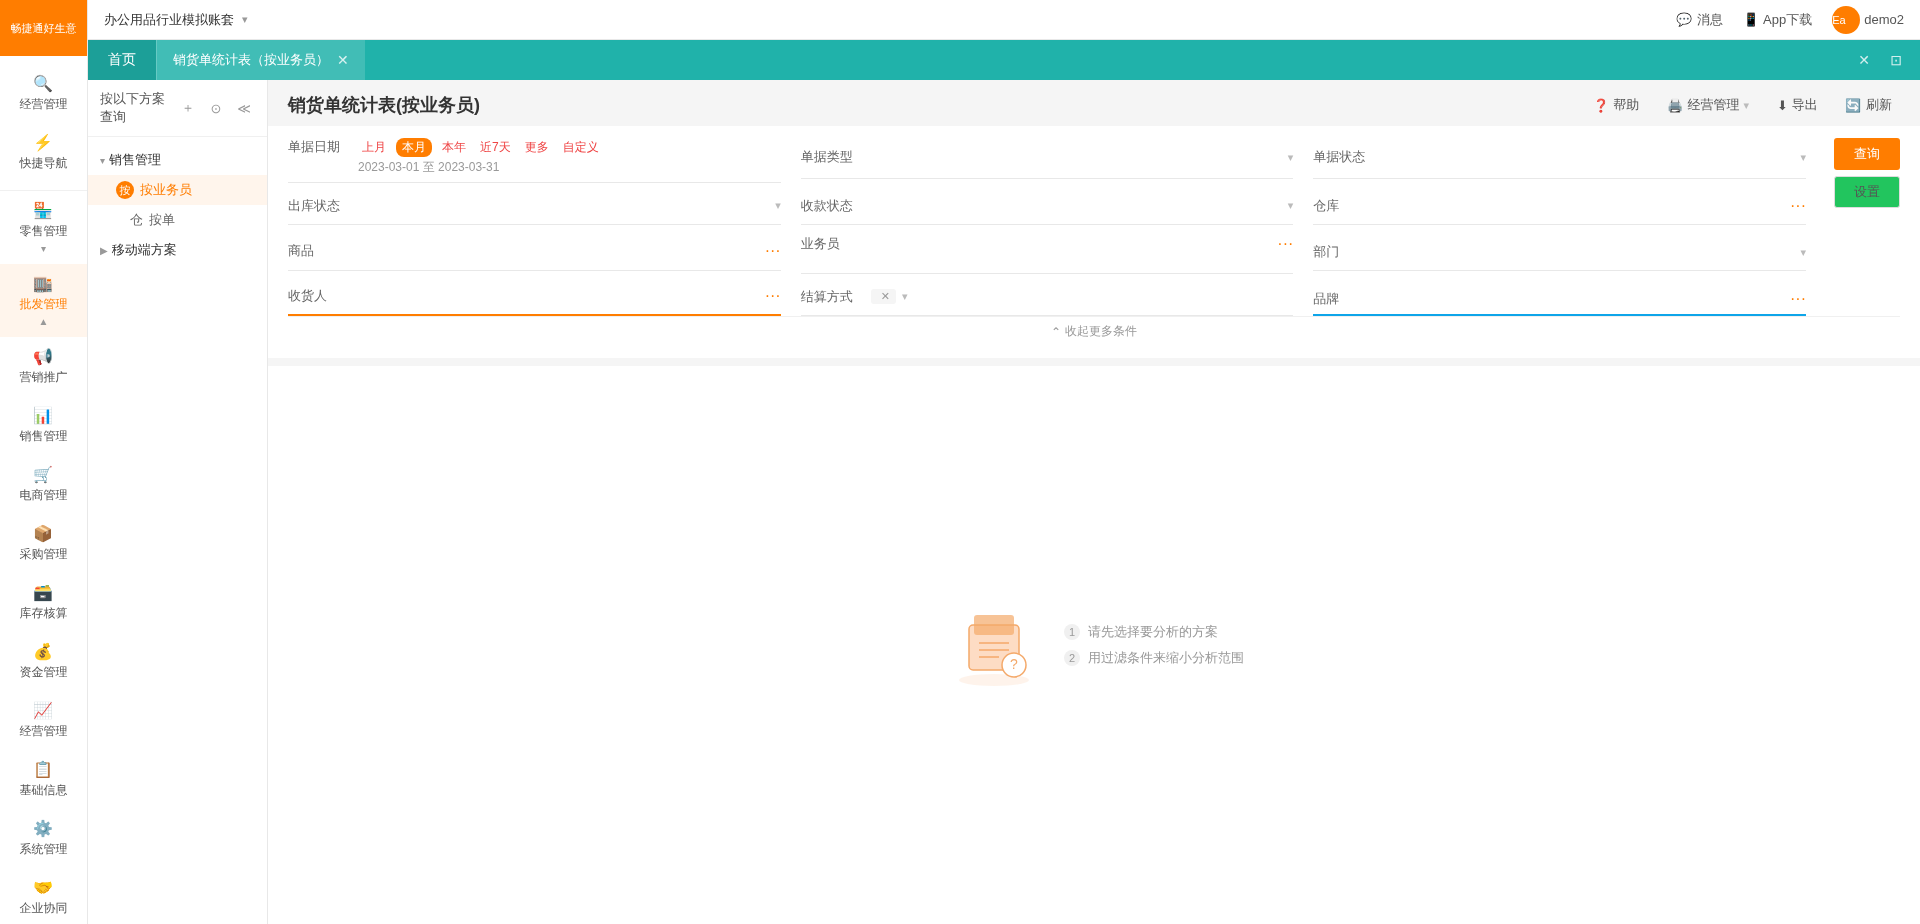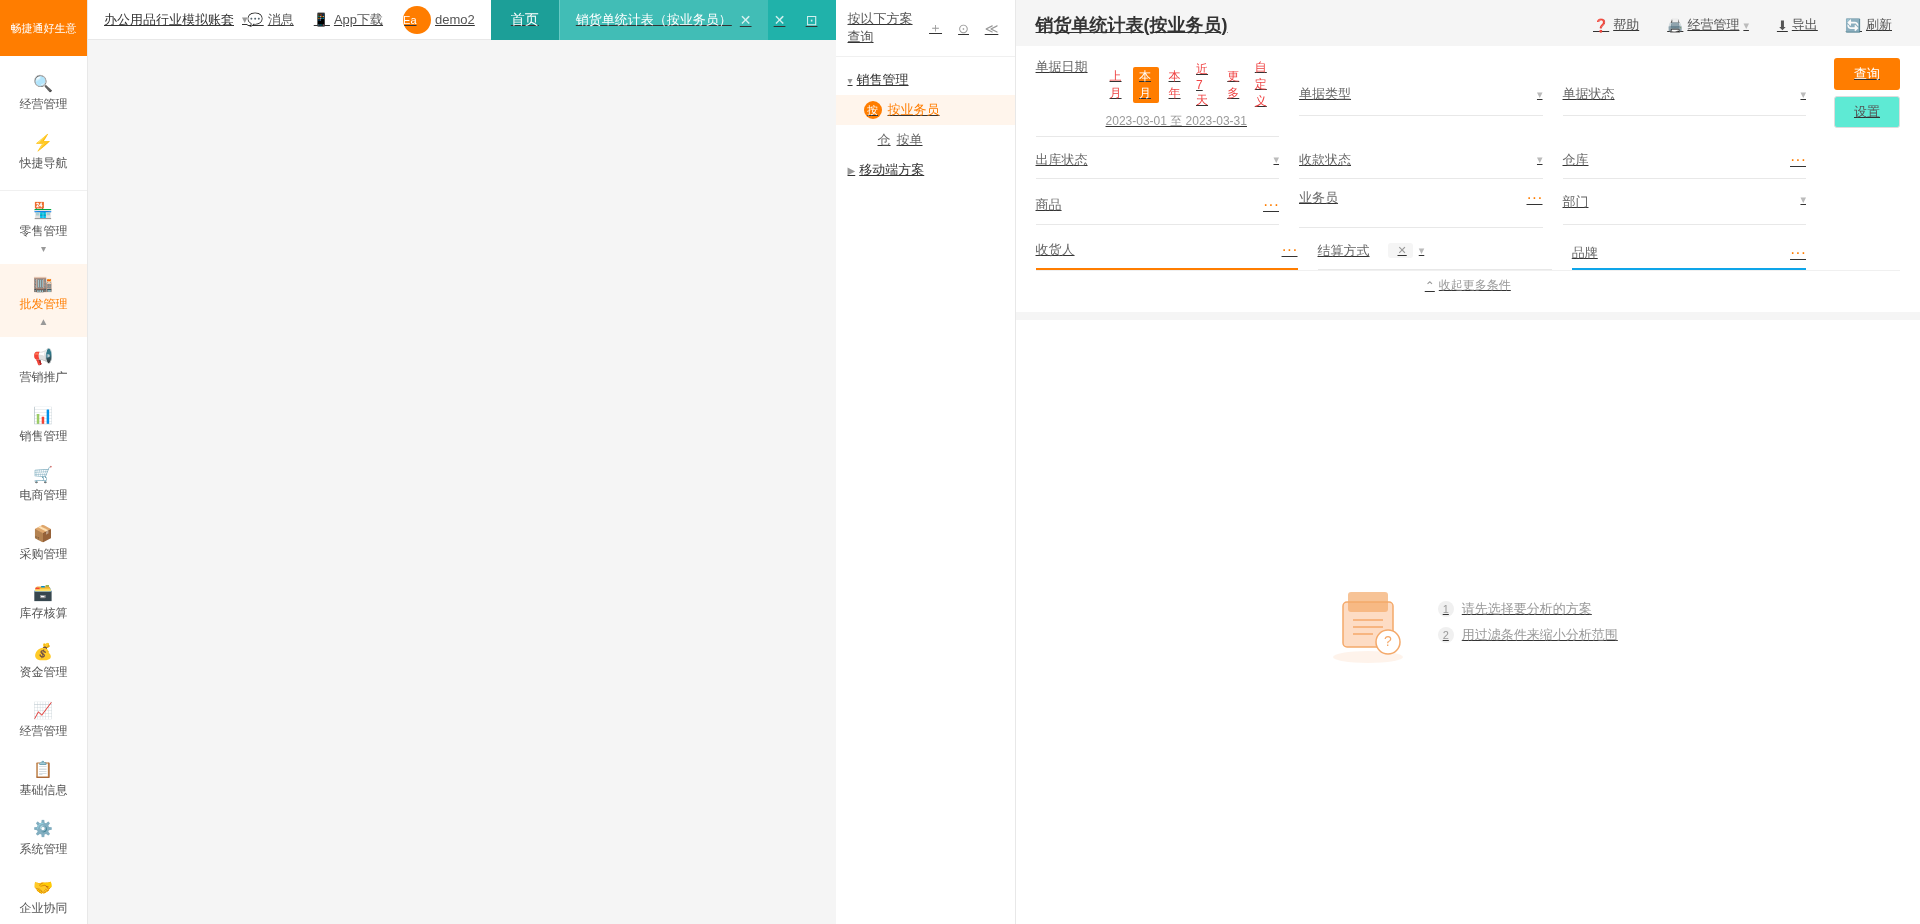--- a/index.html
+++ b/index.html
@@ -51,22 +51,22 @@
       gap: 3px;
     }
     .sidebar-nav-item.active { color: #ff7d00; background: #fff5ec; }
     .sidebar-nav-item .nav-icon { font-size: 16px; }
     .nav-arrow { font-size: 10px; color: #999; }
 
     
     .main-area {
       flex: 1;
       display: flex;
+      flex-direction: column;
       overflow: hidden;
-      text-decoration: underline;
     }
 
     
     .topbar {
       height: 40px;
       background: #fff;
       border-bottom: 1px solid #e8e8e8;
       display: flex;
       align-items: center;
       padding: 0 16px;
@@ -300,41 +300,41 @@
     }
     .date-tab {
       font-size: 12px;
       color: #ef4444;
       cursor: pointer;
       padding: 1px 4px;
     }
     .date-tab.active {
       background: #ff7d00;
       color: #fff;
-      border-radius: 2px;
+      border-radius: 8px;
       padding: 1px 6px;
     }
     .date-range {
       font-size: 12px;
       color: #999;
     }
 
     
     .btn-query {
       background: #ff7d00;
       color: #fff;
       border: none;
       border-radius: 3px;
       padding: 6px 20px;
       cursor: pointer;
       font-size: 13px;
       height: 32px;
     }
     .btn-settings {
-      background: #5eead4;
+      background: #22c55e;
       color: #555;
       border: 1px solid #ddd;
       border-radius: 3px;
       padding: 5px 16px;
       cursor: pointer;
       font-size: 13px;
       height: 32px;
     }
 
     .filter-actions {
@@ -656,21 +656,21 @@
                 </div>
               </div>
 
               <div style="flex: 1; display: flex; align-items: center; border-bottom: 1px solid #e8e8e8; padding-bottom: 20px; margin-right: 20px; min-height: 32px;">
                 <span class="filter-item-label">业务员</span>
                 <div style="flex: 1; display: flex; justify-content: flex-end; align-items: center;">
                   <span class="ellipsis">···</span>
                 </div>
               </div>
 
-              <div style="flex: 1; display: flex; align-items: flex-start; border-bottom: 1px solid #e8e8e8; padding-bottom: 4px; min-height: 32px;">
+              <div style="flex: 1; display: flex; align-items: center; border-bottom: 1px solid #e8e8e8; padding-bottom: 4px; min-height: 32px;">
                 <span class="filter-item-label">部门</span>
                 <div style="flex: 1; display: flex; justify-content: space-between; align-items: center;">
                   <span></span>
                   <span class="caret">▾</span>
                 </div>
               </div>
             </div>
 
             <div class="filter-row" style="margin-top: 8px;">
 

